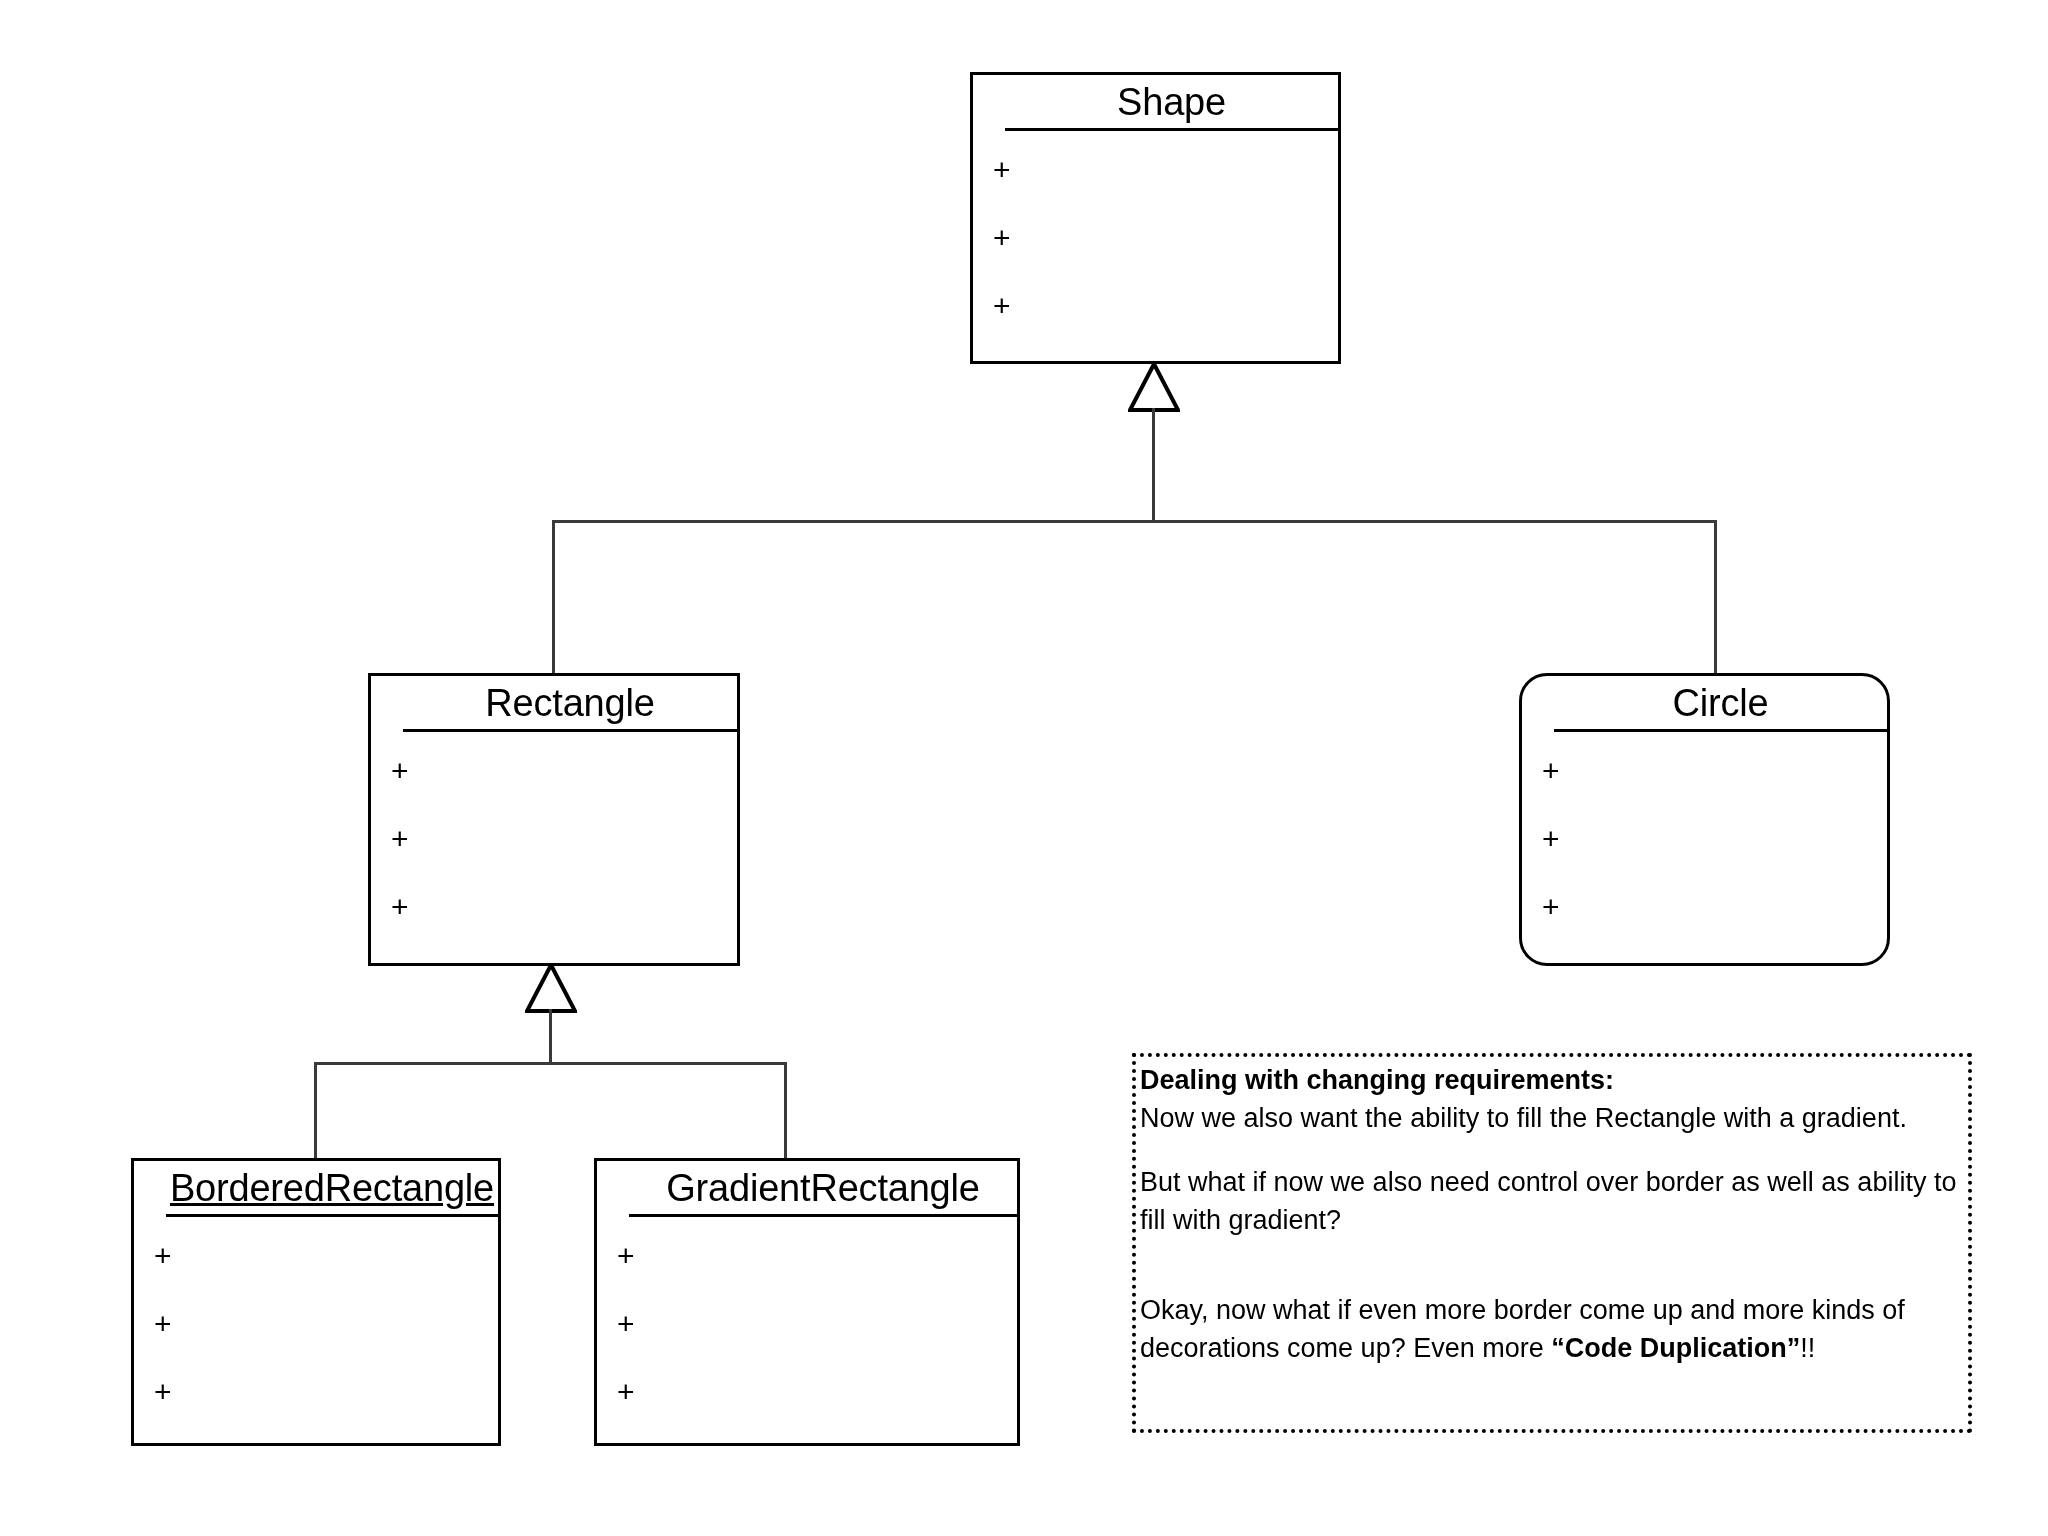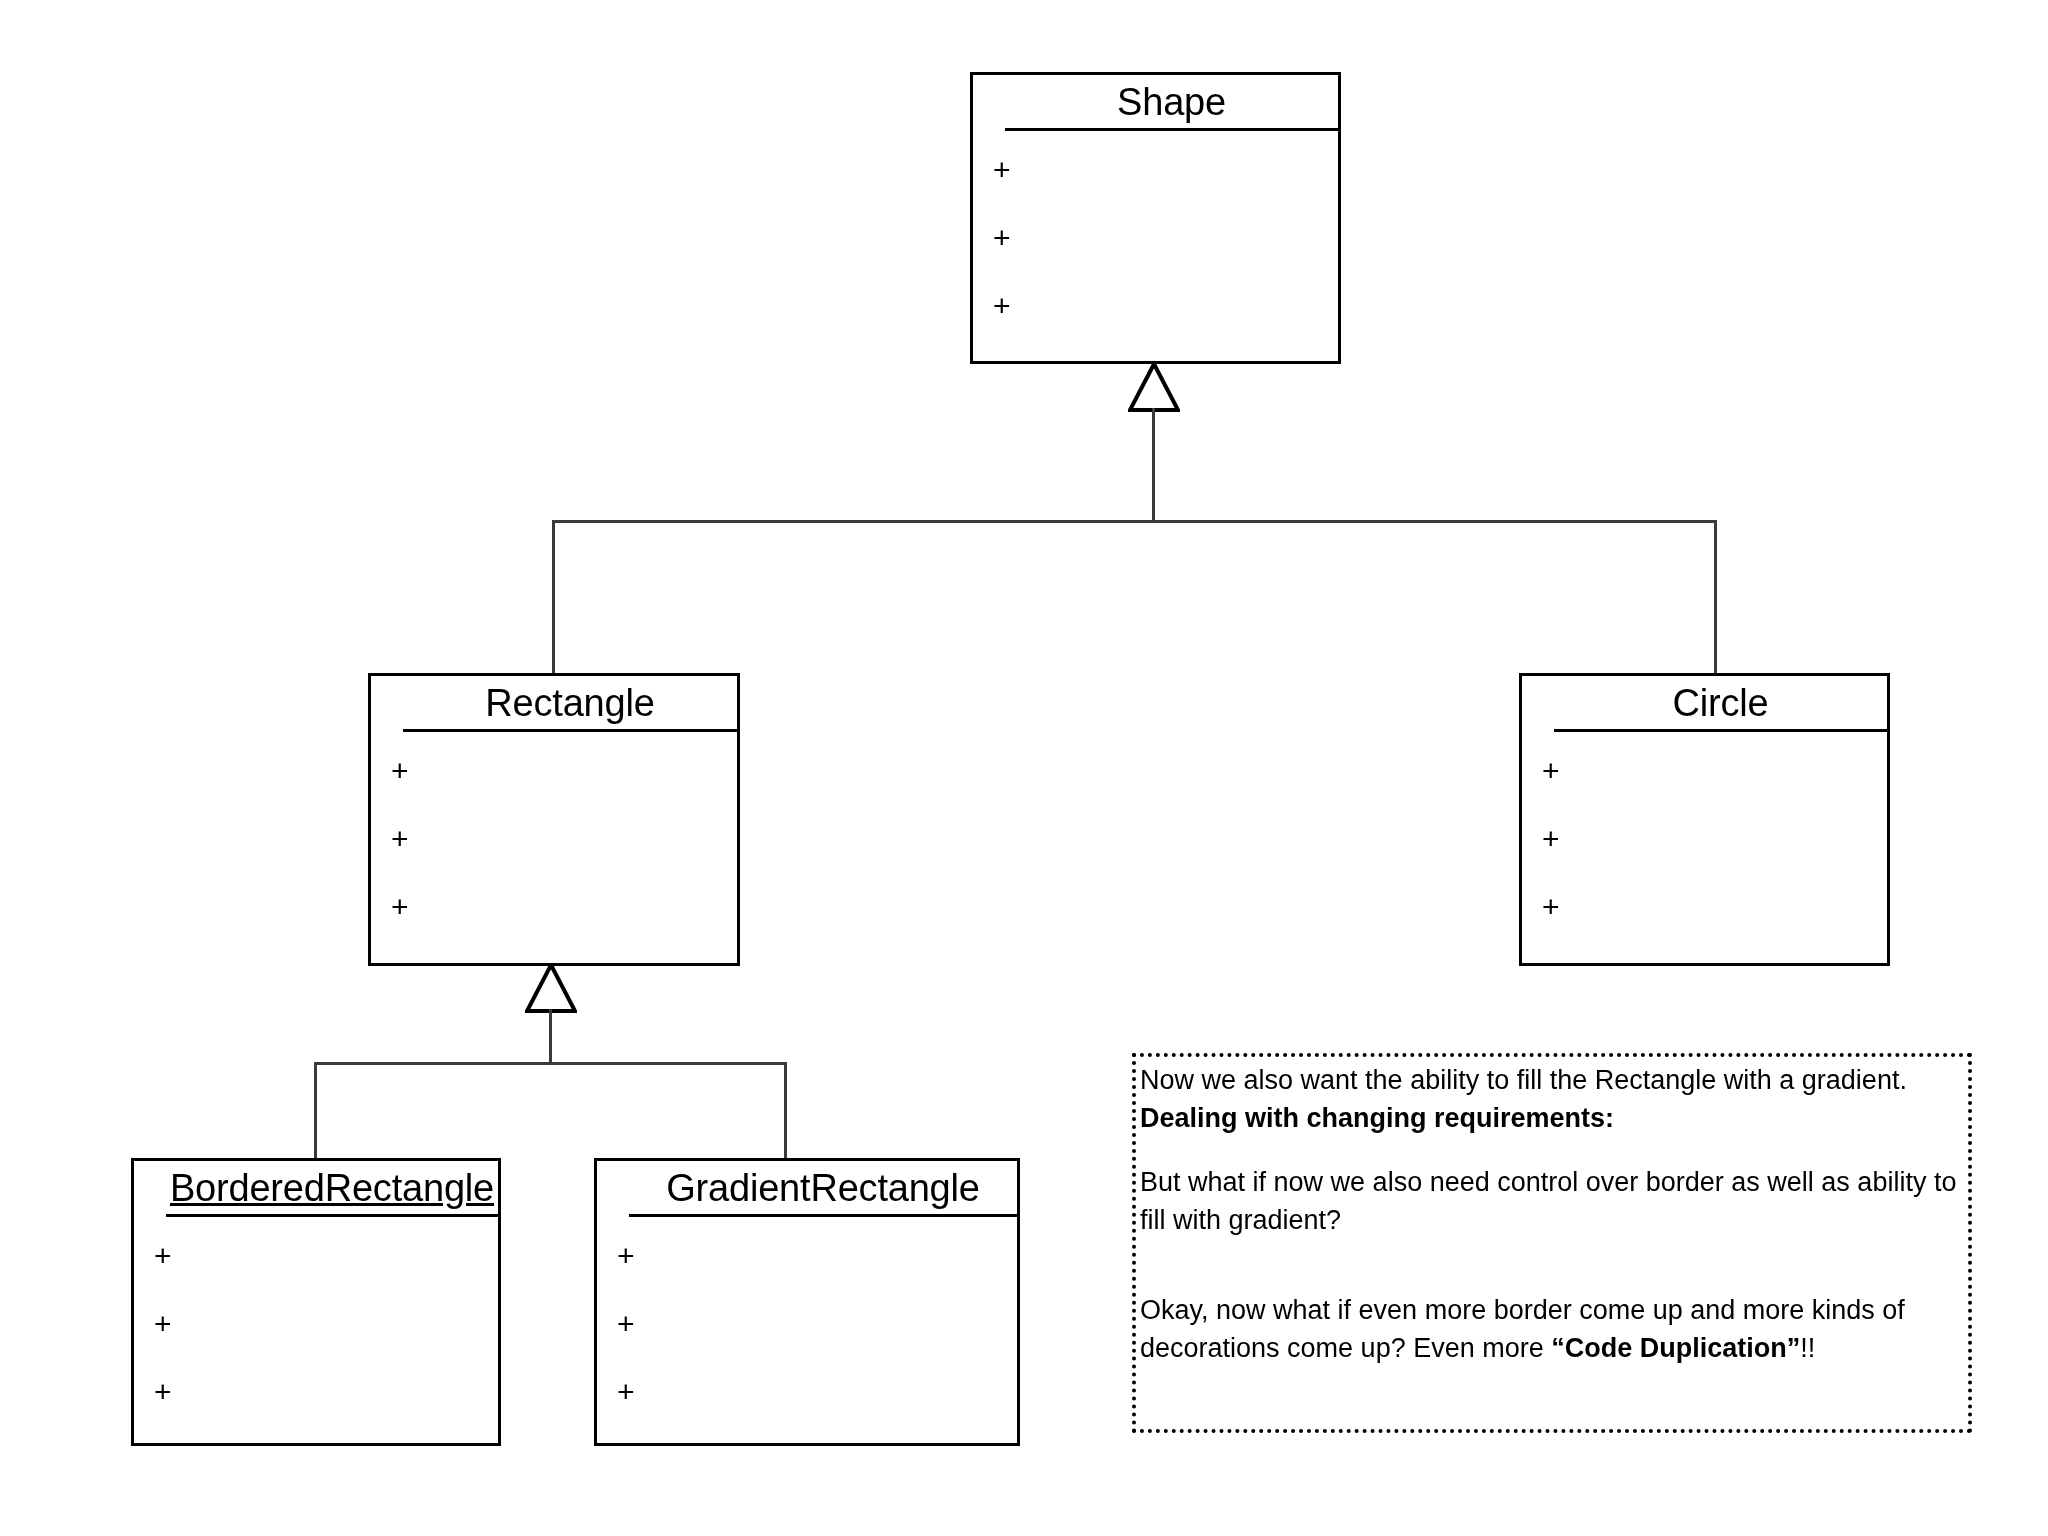--- a/index.html
+++ b/index.html
@@ -121,21 +121,21 @@
 
   <div class="uml-class" id="box-rectangle" style="left:368px; top:673px; width:372px; height:293px;">
     <div class="uml-title">Rectangle</div>
     <div class="uml-members">
       <div class="uml-member m0">+</div>
       <div class="uml-member m1">+</div>
       <div class="uml-member m2">+</div>
     </div>
   </div>
 
-  <div class="uml-class" id="box-circle" style="left:1519px; top:673px; width:371px; height:293px;">
+  <div class="uml-class" id="box-circle" style="left:1519px; top:673px; width:371px; height:293px;border-radius:28px;">
     <div class="uml-title">Circle</div>
     <div class="uml-members">
       <div class="uml-member m0">+</div>
       <div class="uml-member m1">+</div>
       <div class="uml-member m2">+</div>
     </div>
   </div>
 
   <div class="gen-arrow" style="left:525px; top:963px;">
     <svg width="52" height="52" viewBox="0 0 52 52">
@@ -160,25 +160,25 @@
     <div class="uml-title">GradientRectangle</div>
     <div class="uml-members">
       <div class="uml-member m0">+</div>
       <div class="uml-member m1">+</div>
       <div class="uml-member m2">+</div>
     </div>
   </div>
 
   <div class="note-box" style="left:1132px; top:1053px; width:840px; height:380px;">
 
-    <p class="note-par">Now we also want the ability to fill the Rectangle with a gradient.</p>
-
     <p class="note-par">
       <span class="note-strong">Dealing with changing requirements:</span>
     </p>
+
+    <p class="note-par">Now we also want the ability to fill the Rectangle with a gradient.</p>
 
     <p class="note-par spacer">&nbsp;</p>
 
     <p class="note-par">But what if now we also need control over border as well as ability to fill with gradient?</p>
 
     <p class="note-par spacer">&nbsp;</p>
 
 
     <p class="note-par spacer">&nbsp;</p>
 

